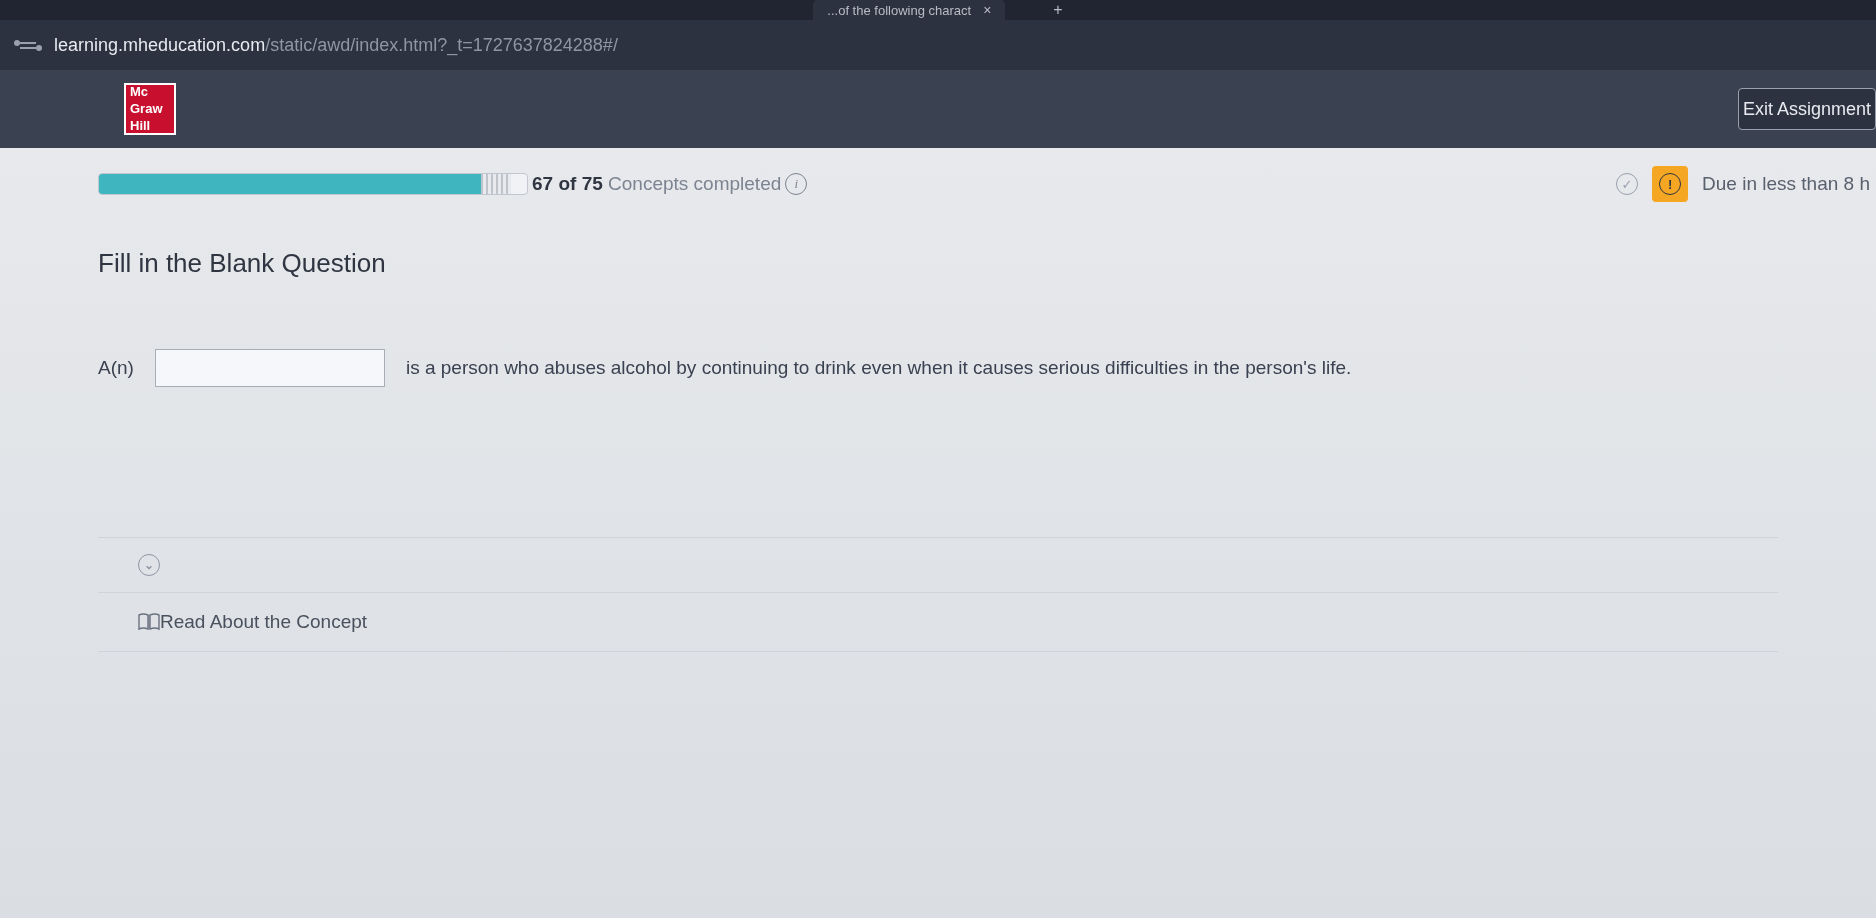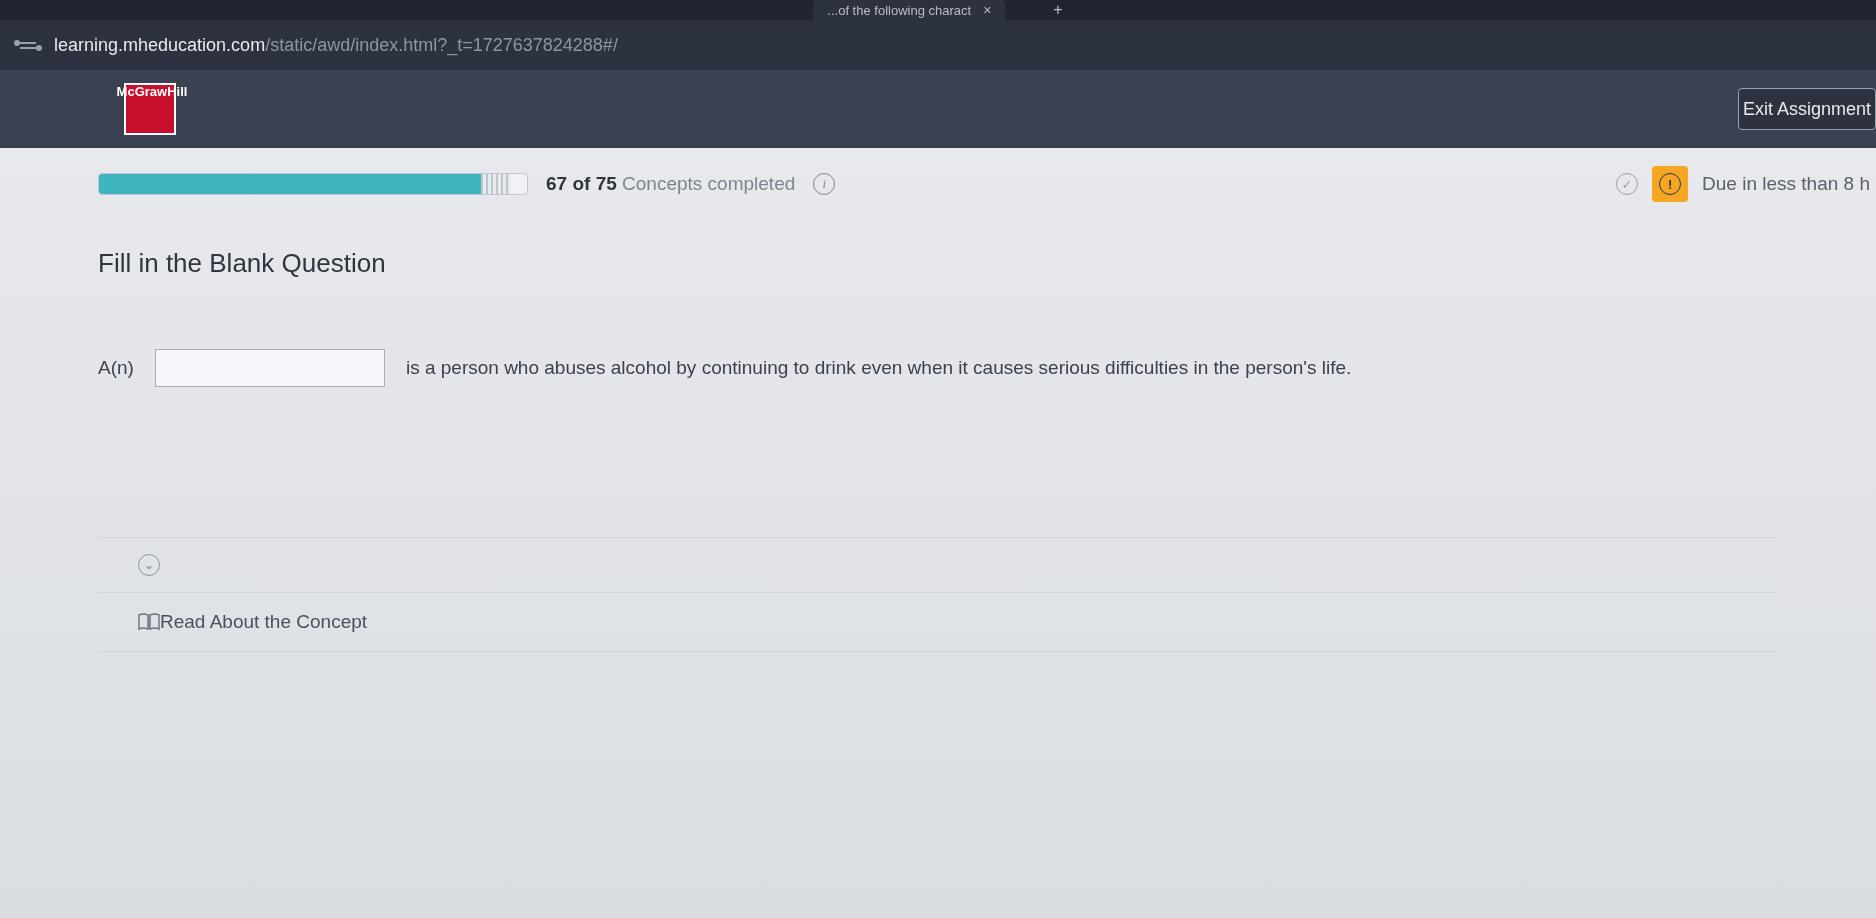--- a/index.html
+++ b/index.html
@@ -84,22 +84,22 @@
   .mgh-logo {
     width: 52px;
     height: 52px;
     background: #c8102e;
     border: 2px solid #fff;
     color: #fff;
     font-weight: bold;
     font-size: 13px;
     line-height: 1.05;
     display: flex;
-    flex-direction: row;
-    justify-content: center;
+    flex-direction: column;
+    justify-content: space-between;
     padding-left: 4px;
   }
   .exit-btn {
     height: 42px;
     padding: 0 4px;
     border: 1px solid #9aa0ad;
     background: #2d3240;
     color: #e8eaf0;
     font-size: 18px;
     display: flex;
@@ -114,21 +114,21 @@
     height: calc(918px - 20px - 50px - 78px);
     padding: 0;
     position: relative;
   }
 
   
   .progress-row {
     display: flex;
     align-items: center;
     padding: 18px 0 18px 98px;
-    gap: 18px;
+    gap: 4px;
     color: #4a515e;
     font-size: 19px;
   }
   .progress-track {
     width: 430px;
     height: 22px;
     border: 1px solid #c2c6ce;
     border-radius: 4px;
     background: #f0f2f5;
     overflow: hidden;

